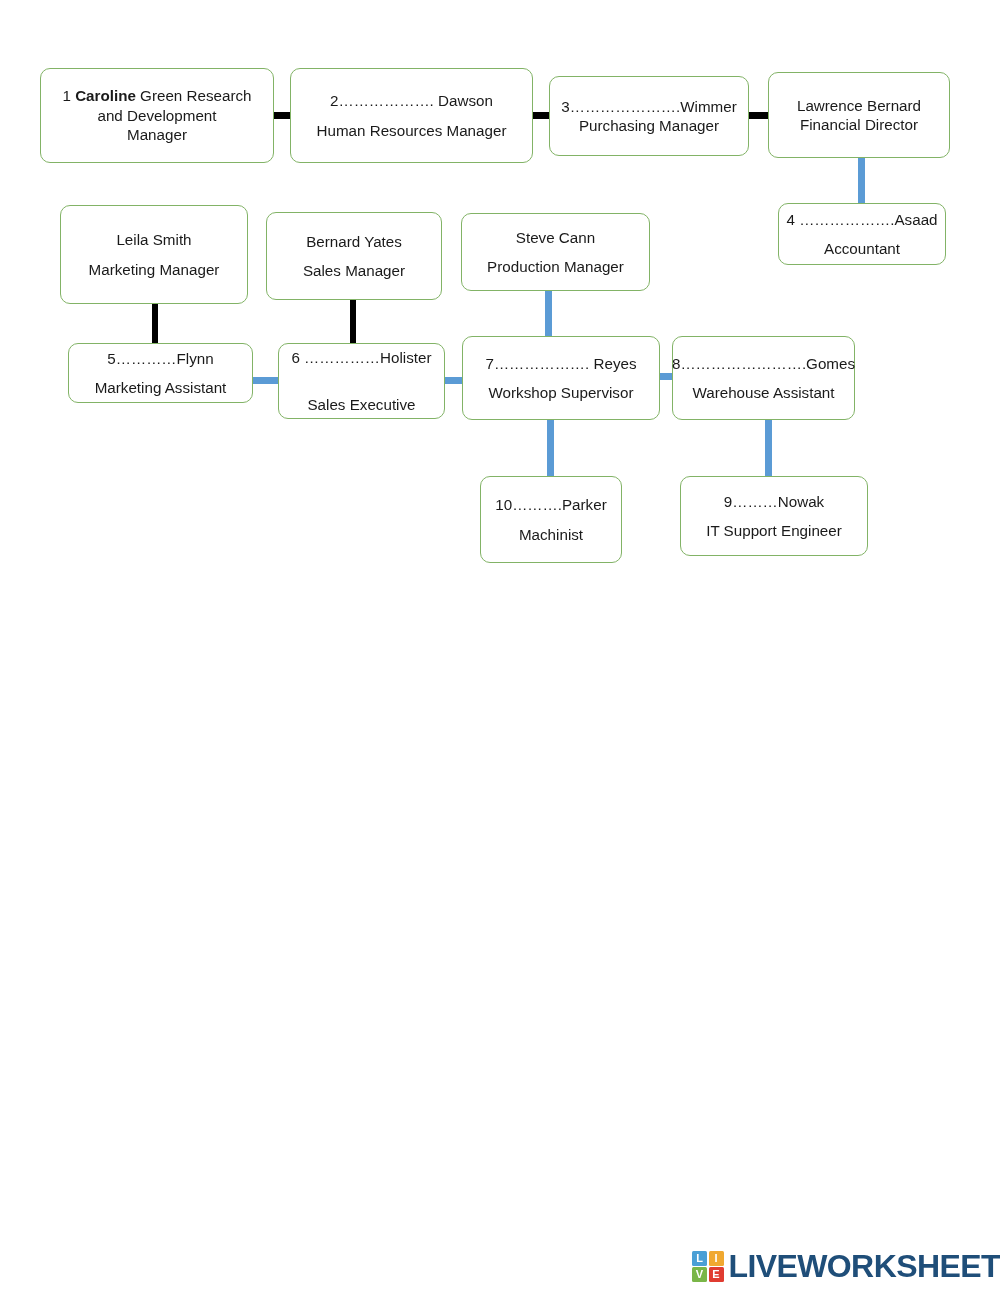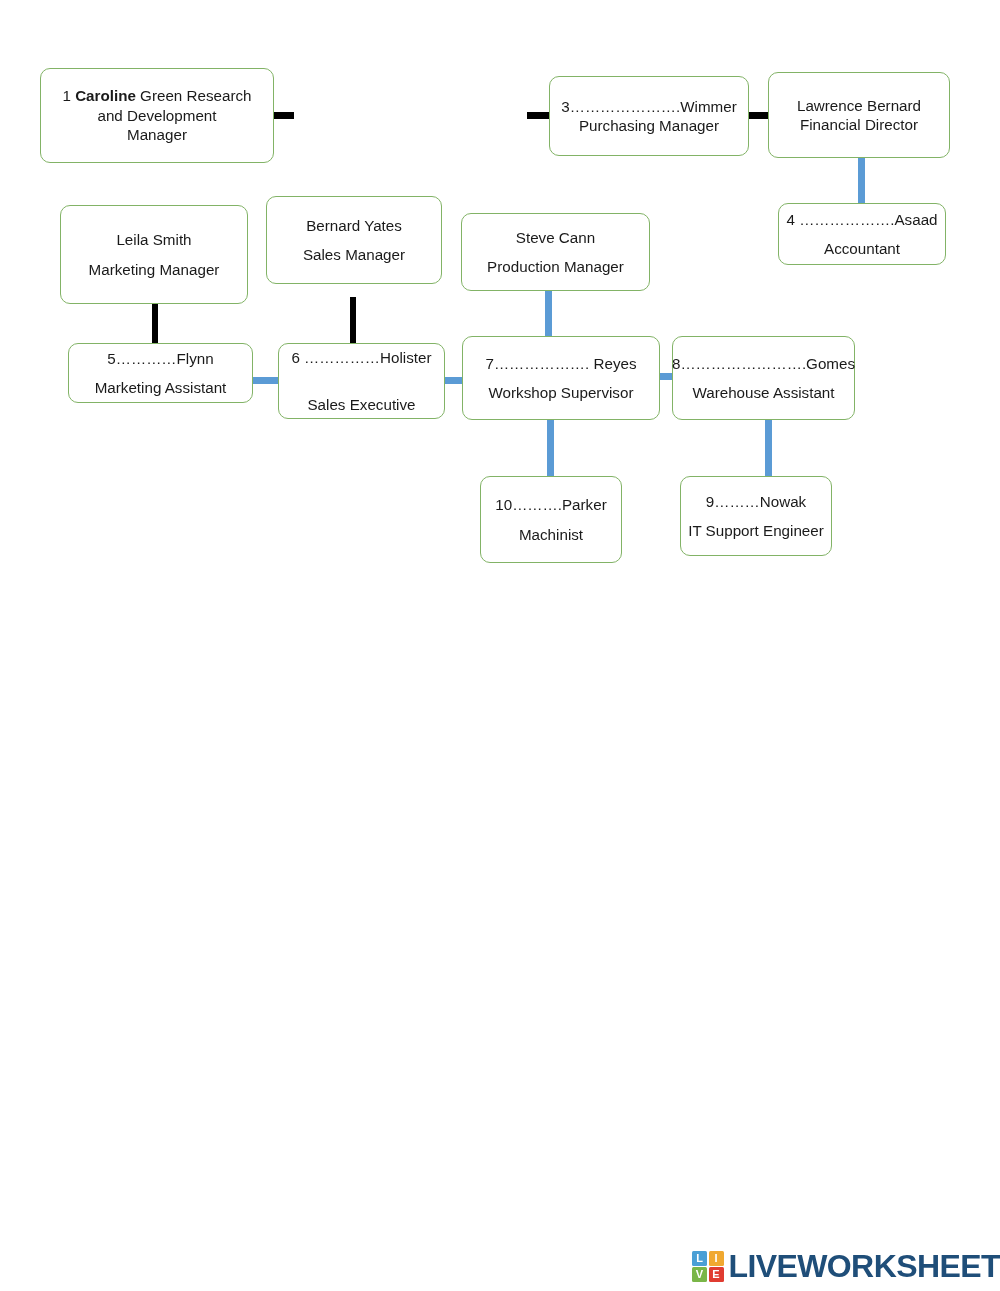--- a/index.html
+++ b/index.html
@@ -122,38 +122,43 @@
   <div class="connector blue" style="left:643px; top:373px; width:34px; height:7px;"></div>
 
   <div class="connector blue" style="left:547px; top:416px; width:7px; height:62px;"></div>
   <div class="connector blue" style="left:765px; top:416px; width:7px; height:62px;"></div>
 
   <div class="node" style="left:40px; top:68px; width:234px; height:95px;">
     <span class="line wrap"><span>1 </span><b>Caroline</b><span> Green Research and Development</span></span>
     <span class="line">Manager</span>
   </div>
 
+  <div class="node" style="left:290px; top:68px; width:243px; height:95px;">
+    <span class="line">2………………. Dawson</span>
+    <span class="gap"></span>
+    <span class="line">Human Resources Manager</span>
+  </div>
 
   <div class="node" style="left:549px; top:76px; width:200px; height:80px;">
     <span class="line">3………………….Wimmer</span>
     <span class="line">Purchasing Manager</span>
   </div>
 
   <div class="node" style="left:768px; top:72px; width:182px; height:86px;">
     <span class="line">Lawrence Bernard</span>
     <span class="line">Financial Director</span>
   </div>
 
   <div class="node" style="left:60px; top:205px; width:188px; height:99px;">
     <span class="line">Leila Smith</span>
     <span class="gap"></span>
     <span class="line">Marketing Manager</span>
   </div>
 
-  <div class="node" style="left:266px; top:196px; width:176px; height:88px;">
+  <div class="node" style="left:266px; top:212px; width:176px; height:88px;">
     <span class="line">Bernard Yates</span>
     <span class="gap"></span>
     <span class="line">Sales Manager</span>
   </div>
 
   <div class="node" style="left:461px; top:213px; width:189px; height:78px;">
     <span class="line">Steve Cann</span>
     <span class="gap"></span>
     <span class="line">Production Manager</span>
   </div>
@@ -187,21 +192,21 @@
     <span class="gap"></span>
     <span class="line">Warehouse Assistant</span>
   </div>
 
   <div class="node" style="left:480px; top:476px; width:142px; height:87px;">
     <span class="line">10……….Parker</span>
     <span class="gap"></span>
     <span class="line">Machinist</span>
   </div>
 
-  <div class="node" style="left:680px; top:476px; width:152px; height:80px;">
+  <div class="node" style="left:680px; top:476px; width:188px; height:80px;">
     <span class="line">9………Nowak</span>
     <span class="gap"></span>
     <span class="line">IT Support Engineer</span>
   </div>
 
 </div>
 
 <div id="lw-logo">
   <div id="lw-grid">
     <span style="background:#4a9fd5;">L</span>

